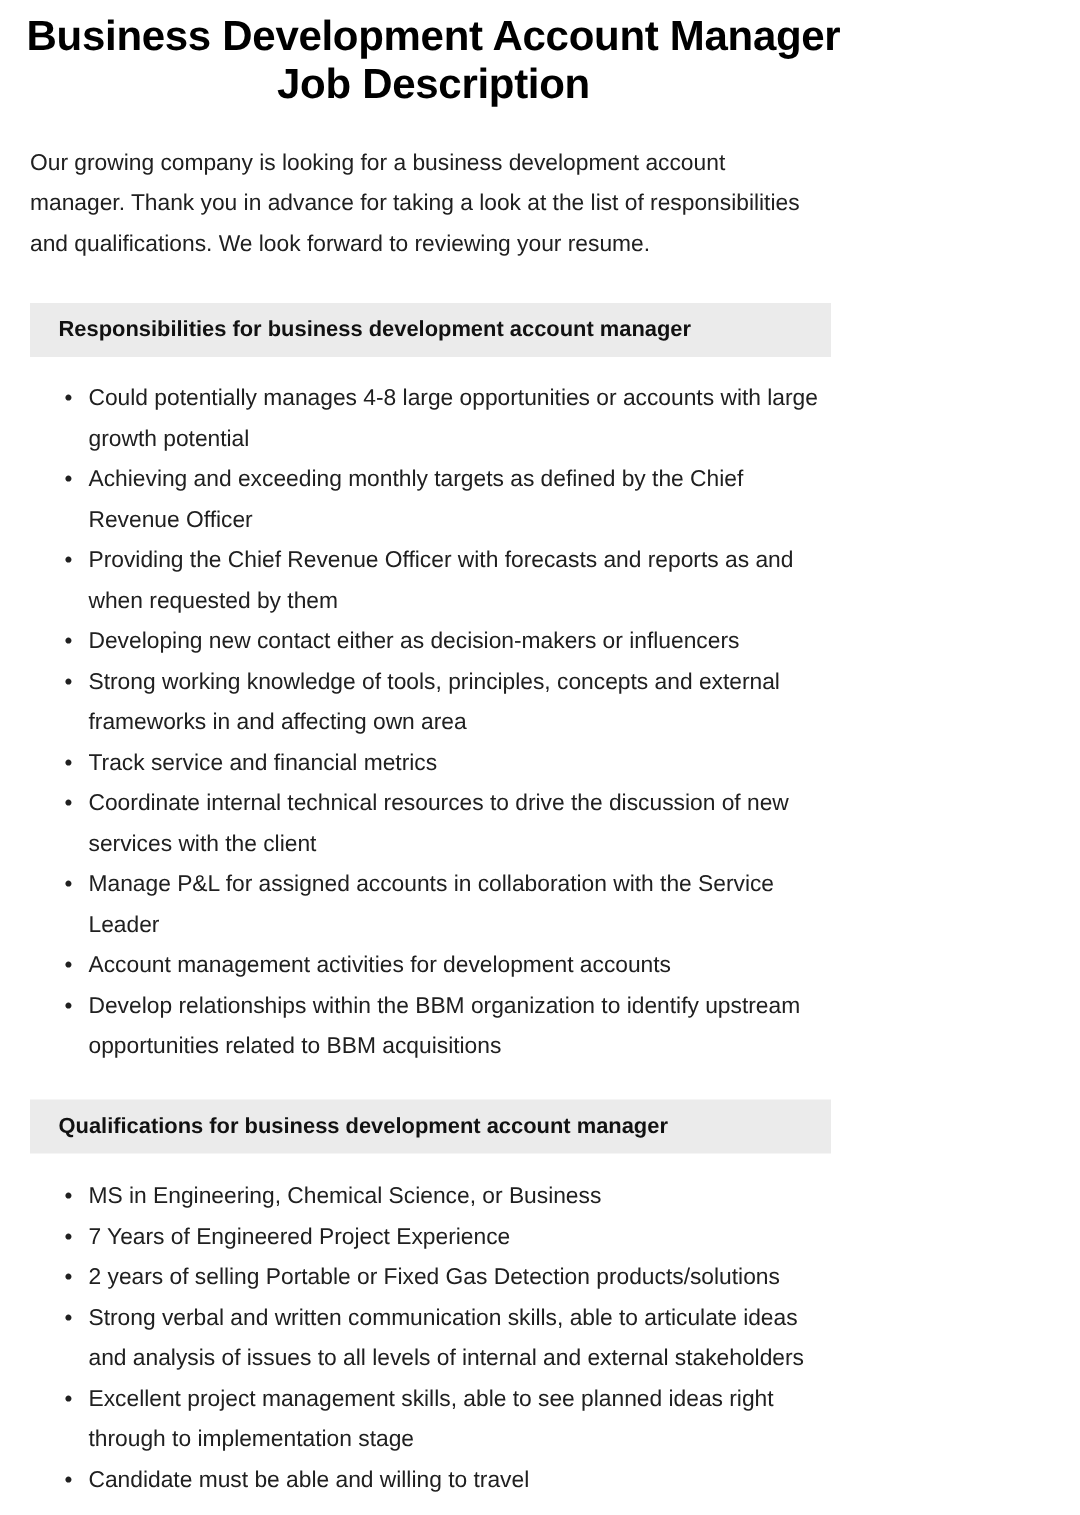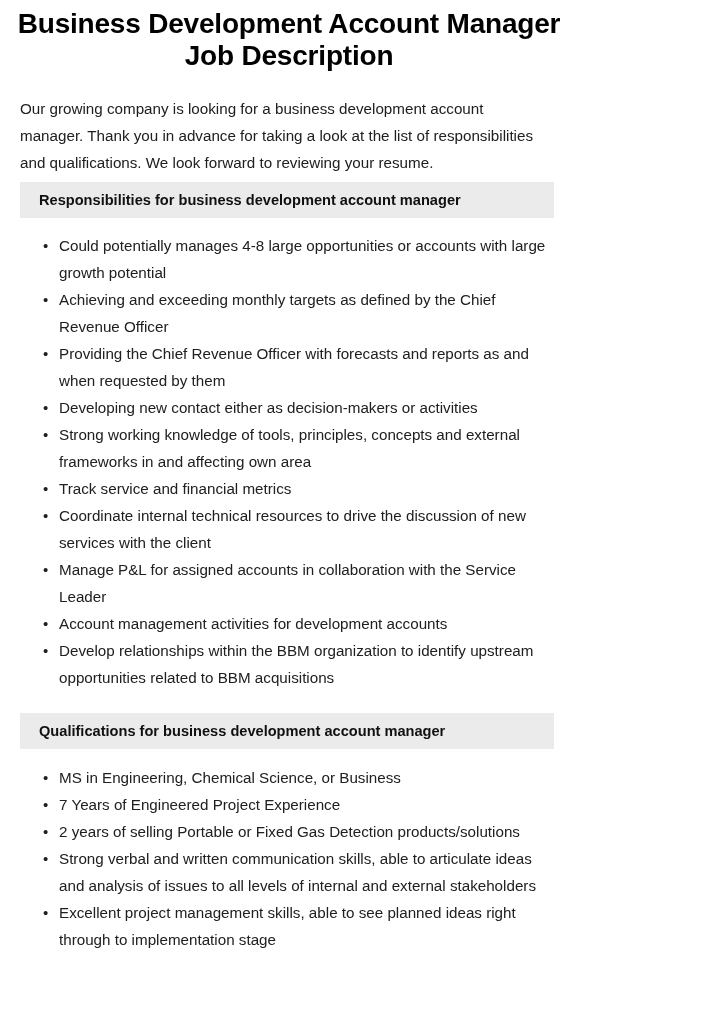--- a/index.html
+++ b/index.html
@@ -34,21 +34,21 @@
     letter-spacing: -0.2px;
   }
   .intro {
     font-size: 15.2px;
     line-height: 27px;
     color: #202020;
     margin: 0;
     padding: 22px 29px 0 20px;
   }
   .section {
-    margin-top: 6px;
+    margin-top: 26px;
   }
   .section-header {
     background: #ebebeb;
     margin: 0 24px 0 20px;
     padding: 9px 0 9px 19px;
     font-size: 14.6px;
     font-weight: bold;
     color: #111111;
     line-height: 18px;
     box-sizing: border-box;
@@ -90,34 +90,35 @@
   <h1 class="doc-title">Business Development Account Manager Job Description</h1>
 
   <p class="intro">Our growing company is looking for a business development account manager. Thank you in advance for taking a look at the list of responsibilities and qualifications. We look forward to reviewing your resume.</p>
 
   <div class="section responsibilities">
     <div class="section-header">Responsibilities for business development account manager</div>
     <ul class="bullets">
       <li>Could potentially manages 4-8 large opportunities or accounts with large growth potential</li>
       <li>Achieving and exceeding monthly targets as defined by the Chief Revenue Officer</li>
       <li>Providing the Chief Revenue Officer with forecasts and reports as and when requested by them</li>
-      <li>Developing new contact either as decision-makers or activities</li>
+      <li>Developing new contact either as decision-makers or influencers</li>
       <li>Strong working knowledge of tools, principles, concepts and external frameworks in and affecting own area</li>
       <li>Track service and financial metrics</li>
       <li>Coordinate internal technical resources to drive the discussion of new services with the client</li>
       <li>Manage P&amp;L for assigned accounts in collaboration with the Service Leader</li>
       <li>Account management activities for development accounts</li>
       <li>Develop relationships within the BBM organization to identify upstream opportunities related to BBM acquisitions</li>
     </ul>
   </div>
 
   <div class="section qualifications">
     <div class="section-header">Qualifications for business development account manager</div>
     <ul class="bullets">
       <li>MS in Engineering, Chemical Science, or Business</li>
       <li>7 Years of Engineered Project Experience</li>
       <li>2 years of selling Portable or Fixed Gas Detection products/solutions</li>
       <li>Strong verbal and written communication skills, able to articulate ideas and analysis of issues to all levels of internal and external stakeholders</li>
       <li>Excellent project management skills, able to see planned ideas right through to implementation stage</li>
+      <li>Candidate must be able and willing to travel</li>
     </ul>
   </div>
 
 </div>
 
 </body></html>

